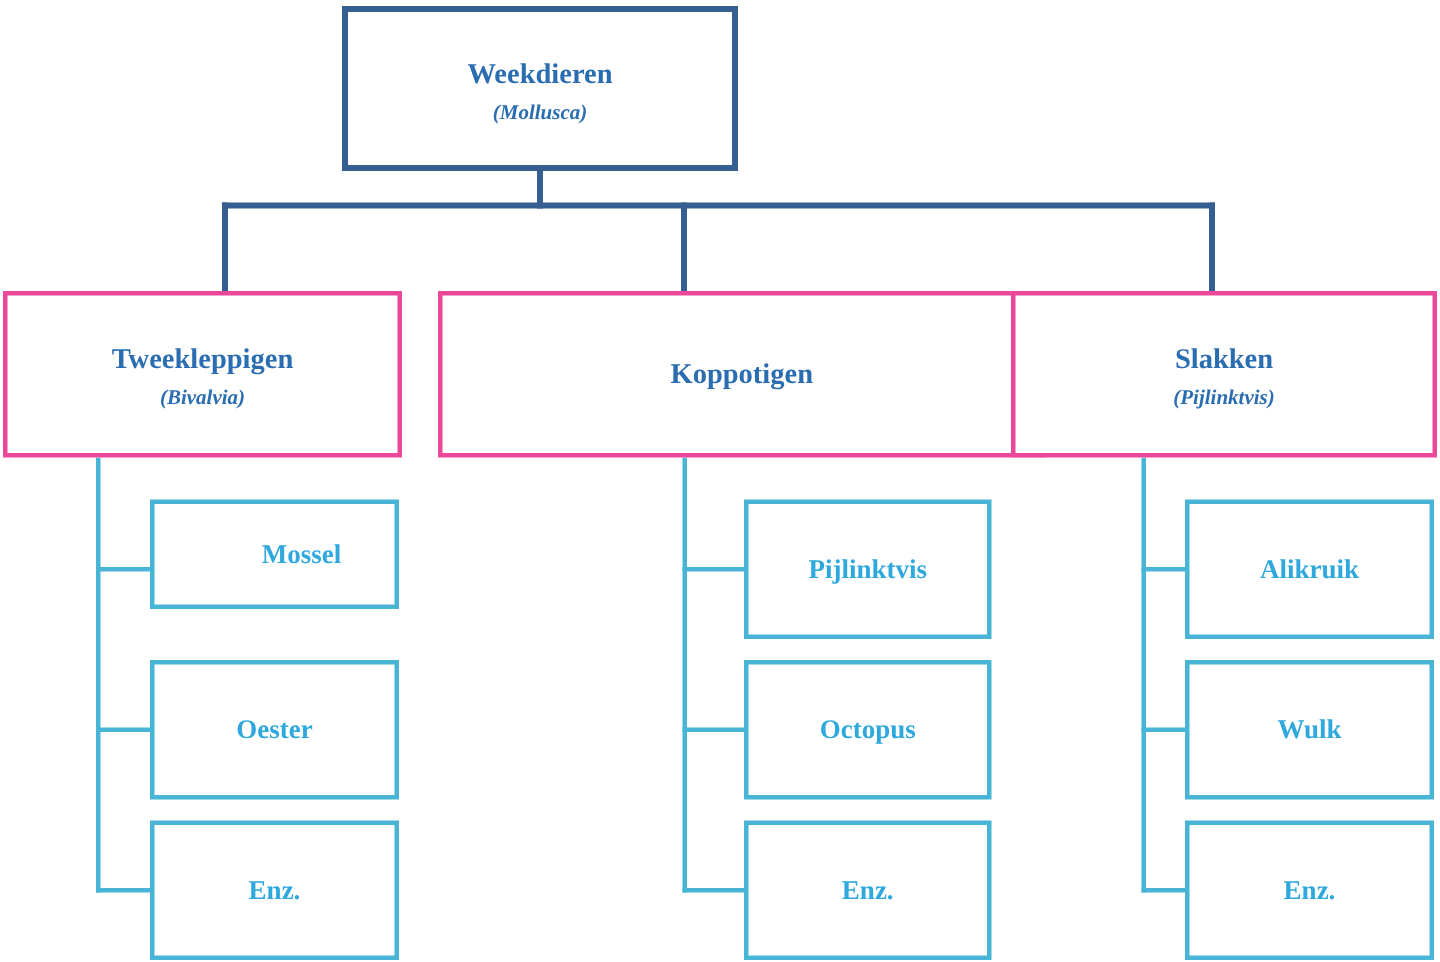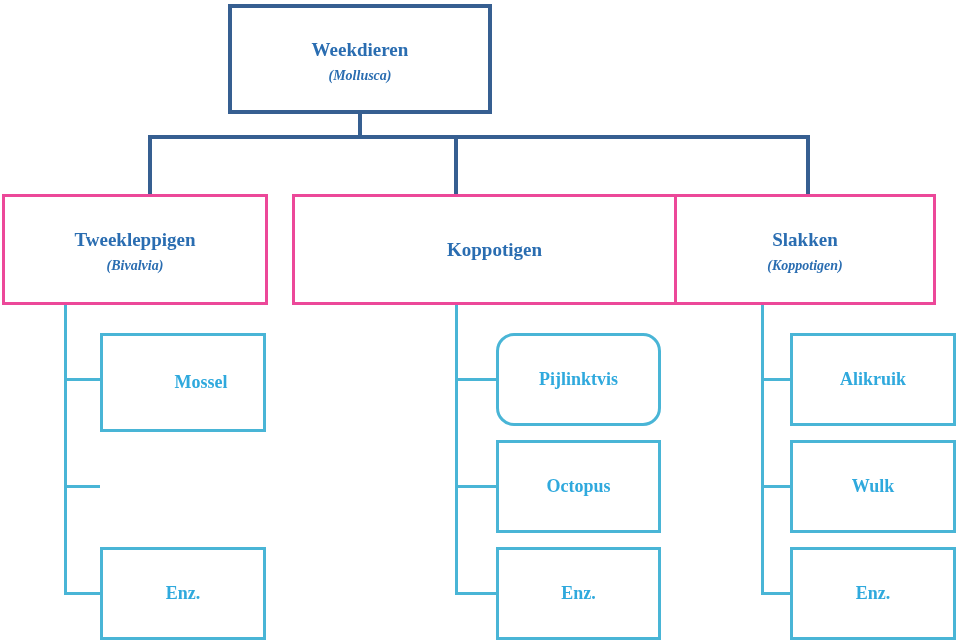--- a/index.html
+++ b/index.html
@@ -78,33 +78,36 @@
 
   <div class="box group" style="left:2px; top:194px; width:266px; height:111px;">
     <div class="name">Tweekleppigen</div>
     <div class="latin">(Bivalvia)</div>
   </div>
 
   <div class="box group" style="left:292px; top:194px; width:405px; height:111px;">
     <div class="name">Koppotigen</div>
   </div>
 
-  <div class="box group" style="left:674px; top:194px; width:262px; height:111px;">
+  <div class="box group" style="left:674px; top:194px; width:284px; height:111px;">
     <div class="name">Slakken</div>
-    <div class="latin">(Koppotigen)</div>
+    <div class="latin">(Pijlinktvis)</div>
   </div>
 
-  <div class="box leaf" style="left:100px; top:333px; width:166px; height:99px;padding-left:36px;">
+  <div class="box leaf" style="left:100px; top:333px; width:166px; height:73px;padding-left:36px;">
     <div class="name">Mossel</div>
+  </div>
+  <div class="box leaf" style="left:100px; top:440px; width:166px; height:93px;">
+    <div class="name">Oester</div>
   </div>
   <div class="box leaf" style="left:100px; top:547px; width:166px; height:93px;">
     <div class="name">Enz.</div>
   </div>
 
-  <div class="box leaf" style="left:496px; top:333px; width:165px; height:93px;border-radius:18px;">
+  <div class="box leaf" style="left:496px; top:333px; width:165px; height:93px;">
     <div class="name">Pijlinktvis</div>
   </div>
   <div class="box leaf" style="left:496px; top:440px; width:165px; height:93px;font-family:Liberation Serif, serif;">
     <div class="name">Octopus</div>
   </div>
   <div class="box leaf" style="left:496px; top:547px; width:165px; height:93px;">
     <div class="name">Enz.</div>
   </div>
 
   <div class="box leaf" style="left:790px; top:333px; width:166px; height:93px;">

